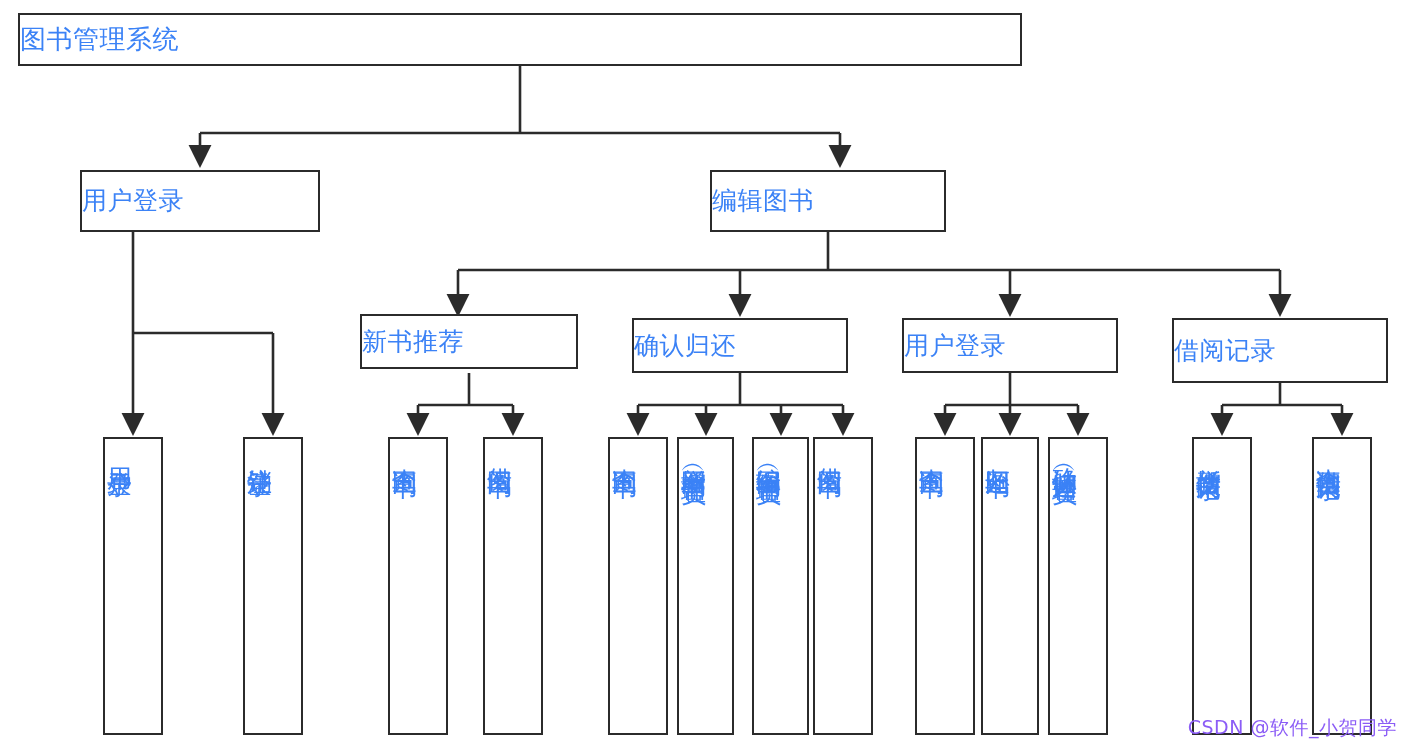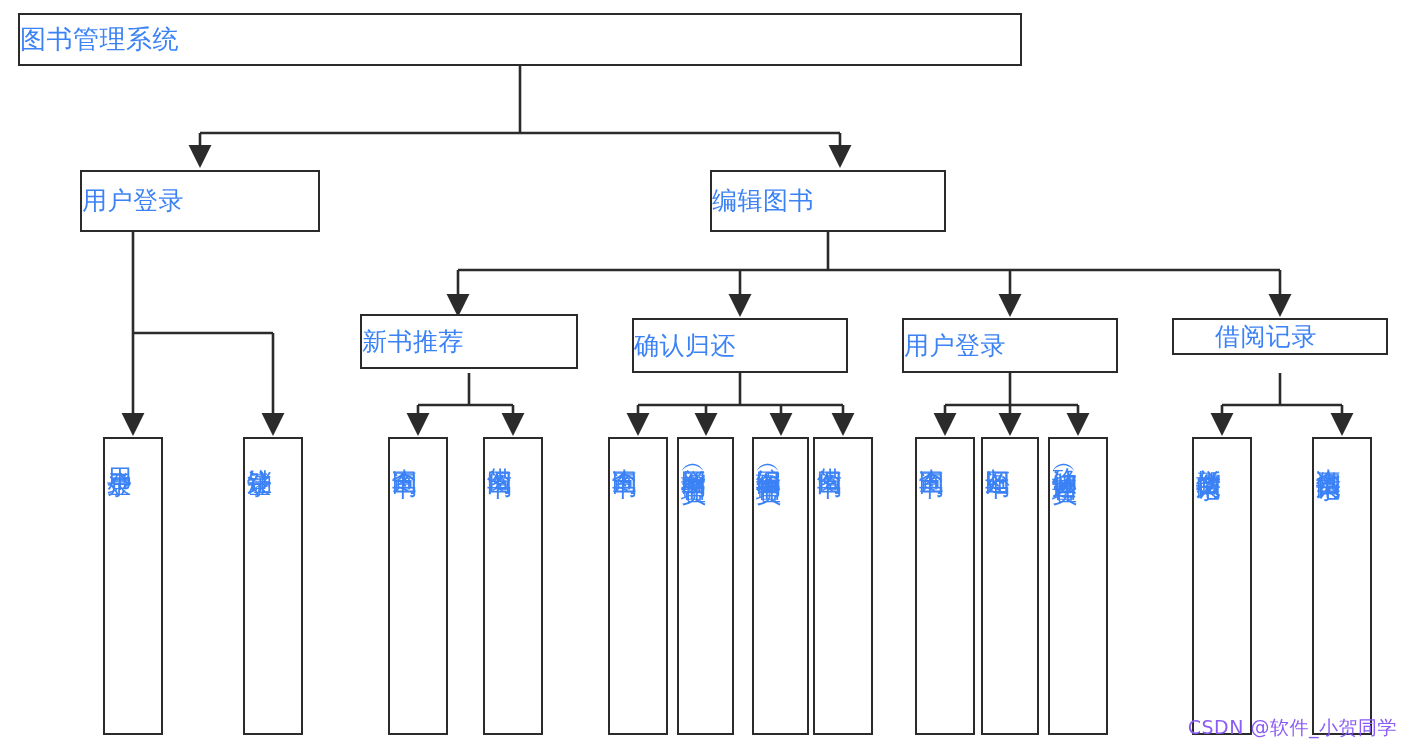--- a/index.html
+++ b/index.html
@@ -138,21 +138,21 @@
 
   <div class="node horizontal" style="left:360px; top:314px; width:218px; height:55px;">
     <span class="label">新书推荐</span>
   </div>
   <div class="node horizontal" style="left:632px; top:318px; width:216px; height:55px;">
     <span class="label">确认归还</span>
   </div>
   <div class="node horizontal" style="left:902px; top:318px; width:216px; height:55px;">
     <span class="label">用户登录</span>
   </div>
-  <div class="node horizontal" style="left:1172px; top:318px; width:216px; height:37px;padding-left:41px;">
+  <div class="node horizontal" style="left:1172px; top:318px; width:216px; height:65px;">
     <span class="label">借阅记录</span>
   </div>
 
   <div class="node vertical" style="left:103px; top:437px; width:60px; height:298px;">
     <span class="label">用户登录</span>
   </div>
   <div class="node vertical" style="left:243px; top:437px; width:60px; height:298px;">
     <span class="label">注销登录</span>
   </div>
 

